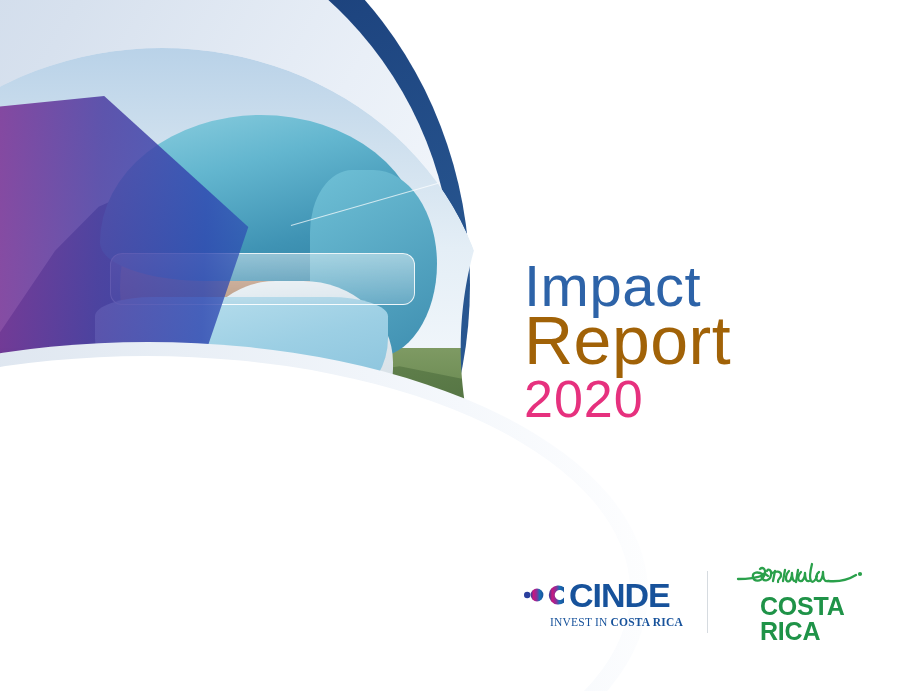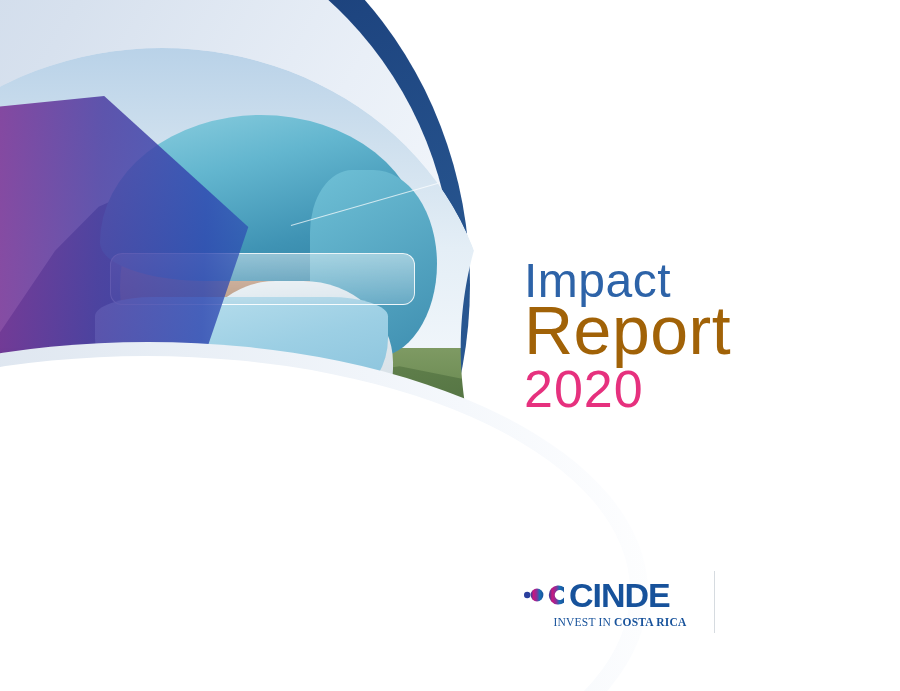--- a/index.html
+++ b/index.html
@@ -106,21 +106,21 @@
     background:linear-gradient(70deg,#15315f 0%,#1e4580 45%,#2a5993 100%);
   }
   #arc-bottom-mask{
     left:-338px; top:356px; width:968px; height:470px; background:#ffffff;
   }
 
   
   #title-block{position:absolute;left:524px;top:258px;}
   .t-line{font-family:"Liberation Sans",sans-serif;font-weight:300;
     letter-spacing:.5px;line-height:.96;white-space:nowrap;}
-  #t-impact{font-size:48px;color:#2d63a8;}
+  #t-impact{font-size:58px;color:#2d63a8;}
   #t-report{font-size:68px;color:#a16207;margin-top:-6px;}
   #t-year{font-size:52px;color:#e6317e;margin-top:2px;letter-spacing:1px;}
 
   
   #logos{position:absolute;left:524px;top:560px;width:340px;height:84px;display:flex;align-items:center;}
   #cinde-logo{position:relative;width:168px;text-align:center;}
   #cinde-top{display:flex;align-items:center;height:36px;}
   #cinde-mark{position:relative;width:44px;height:26px;margin-right:1px;}
   #cinde-word{font-family:"Liberation Sans",sans-serif;font-weight:700;font-size:34px;
     letter-spacing:-1px;color:#17529b;line-height:1;}
@@ -212,15 +212,36 @@
           <circle cx="13" cy="13" r="6.4" fill="url(#gmark)"></circle>
           <path d="M40 5.2 A 9.6 9.6 0 1 0 40 20.8 L 40 15.6 A 5 5 0 1 1 40 10.4 Z" fill="url(#gmark)"></path>
         </svg>
         <span id="cinde-word">CINDE</span>
       </div>
       <div id="cinde-sub"><span>INVEST IN </span><b>COSTA RICA</b></div>
     </div>
 
     <div id="logo-divider"></div>
 
+    <div id="ecr-logo">
+      <svg id="ecr-script" viewBox="0 0 130 30">
+        <g fill="none" stroke="#2aa04b" stroke-width="2.3" stroke-linecap="round" stroke-linejoin="round">
+          <path d="M4 19 C 14 19, 22 18, 30 15"></path>
+          <path d="M30 15 C 24 11, 18 12, 19 17 C 20 22, 27 22, 30 16 C 33 10, 29 6, 26 9"></path>
+          <path d="M34 16 C 30 12, 26 14, 28 18 C 30 22, 36 21, 37 15 C 38 10, 34 8, 33 11"></path>
+          <path d="M41 11 L 39 21"></path>
+          <path d="M38 13 C 42 11, 46 11, 47 14 C 48 18, 43 19, 44 22"></path>
+          <path d="M51 10 L 49 21"></path>
+          <path d="M55 11 C 52 14, 51 19, 53 21 C 56 23, 58 18, 58 13 C 58 18, 59 22, 62 21"></path>
+          <path d="M64 10 L 62 22"></path>
+          <path d="M67 12 C 64 15, 63 20, 66 21 C 69 22, 71 17, 71 13 C 71 18, 72 22, 75 21"></path>
+          <path d="M78 4 C 76 12, 75 18, 77 21 C 79 23, 82 20, 83 16"></path>
+          <path d="M85 12 C 82 14, 81 19, 84 21 C 87 22, 89 17, 89 12 C 89 18, 90 22, 94 21"></path>
+          <path d="M94 21 C 104 22, 114 20, 122 15"></path>
+        </g>
+        <circle cx="126" cy="14" r="2.1" fill="#2aa04b"></circle>
+      </svg>
+      <div id="ecr-costa">COSTA</div>
+      <div id="ecr-rica">RICA</div>
+    </div>
 
   </div>
 </div>
 
 </body></html>

